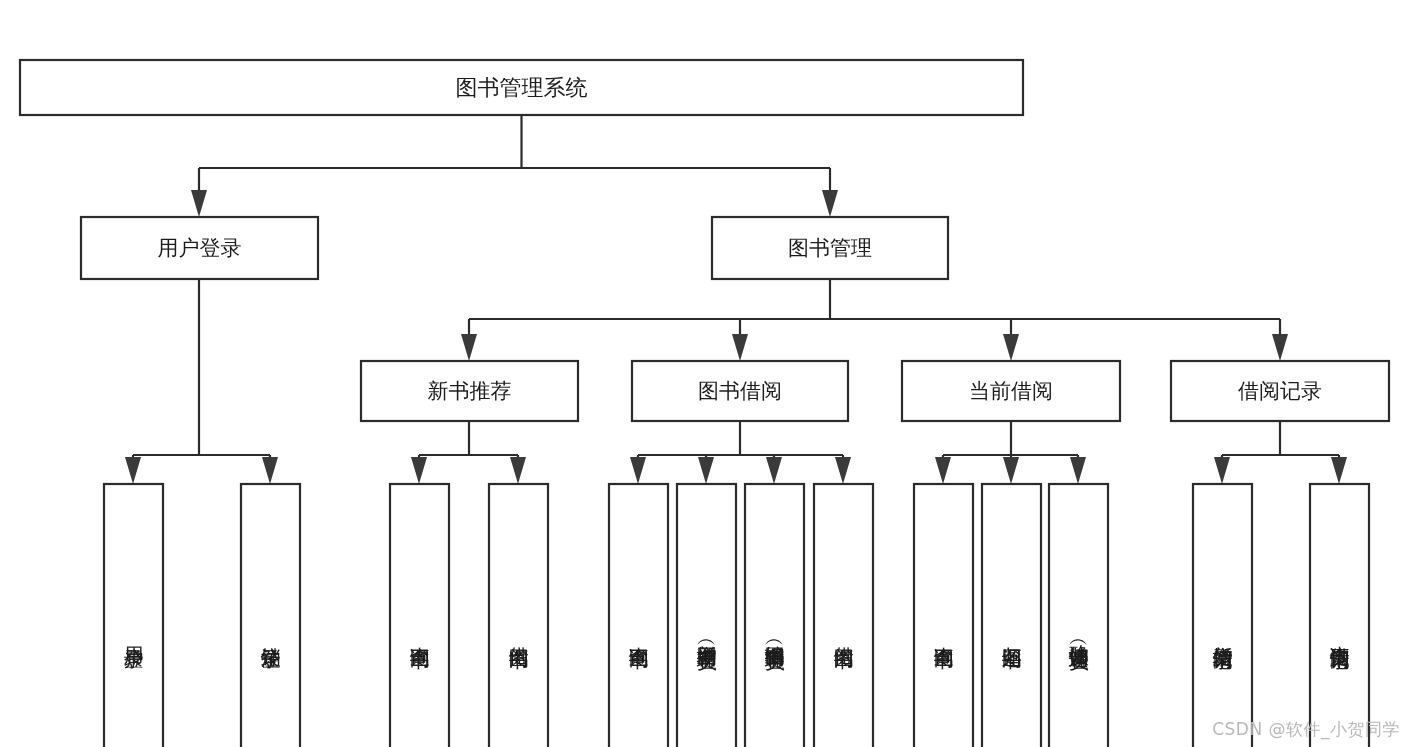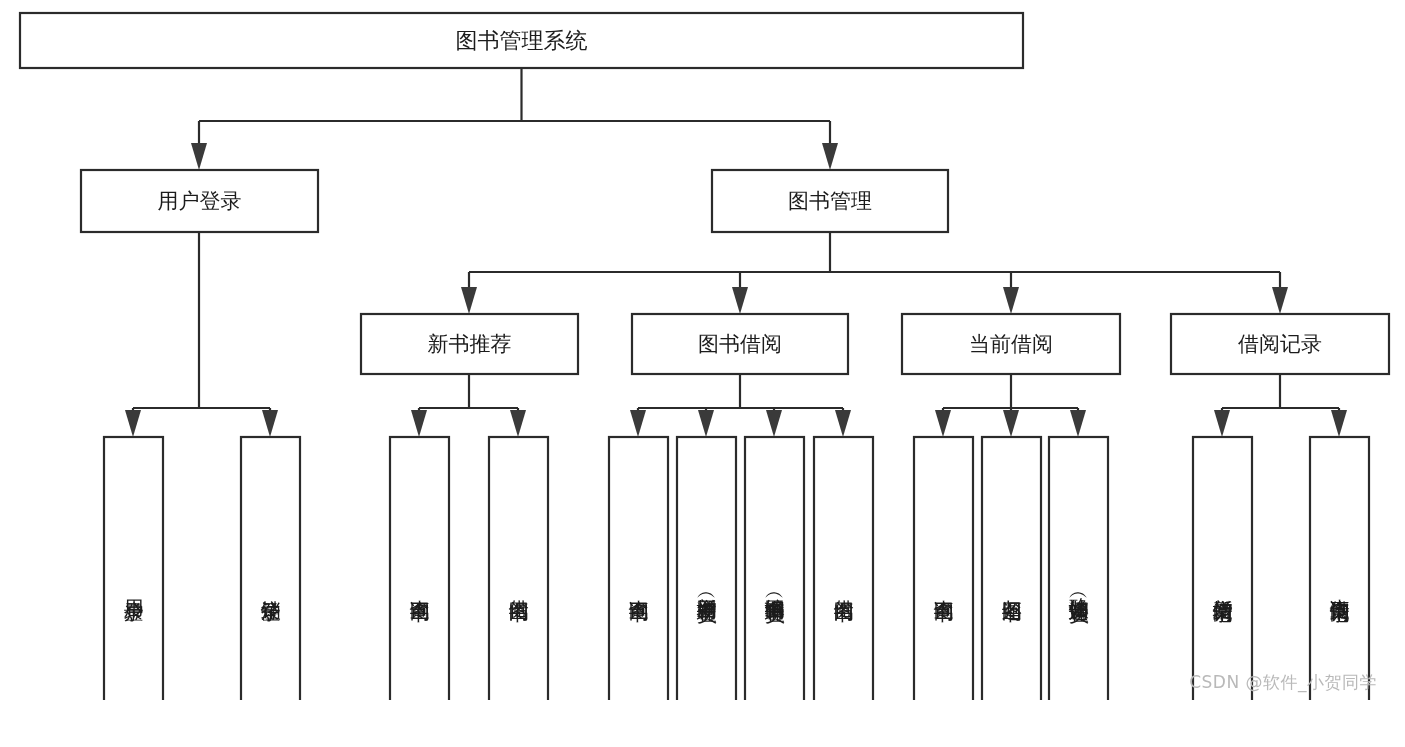--- a/index.html
+++ b/index.html
@@ -10,20 +10,21 @@
   }
   body {
     font-family: "DejaVu Sans", "Liberation Sans", sans-serif;
   }
   #diagram-root {
     position: relative;
     width: 1405px;
     height: 700px;
     background: #ffffff;
     overflow: hidden;
+    margin-top: 47px;
   }
   svg#chart-svg {
     position: absolute;
     top: 0;
     left: 0;
     width: 1405px;
     height: 747px;
     display: block;
   }
   .node-box {
@@ -67,21 +68,21 @@
     color: #1c1c1c;
     display: flex;
     align-items: center;
     justify-content: center;
     white-space: nowrap;
     pointer-events: none;
     user-select: none;
   }
   #watermark {
     position: absolute;
-    right: 28px;
+    right: 5px;
     bottom: 6px;
     font-family: "DejaVu Sans", "Liberation Sans", sans-serif;
     font-size: 17px;
     color: #b9b9b9;
     letter-spacing: 0.5px;
     white-space: nowrap;
   }
 </style>
 </head>
 <body>

